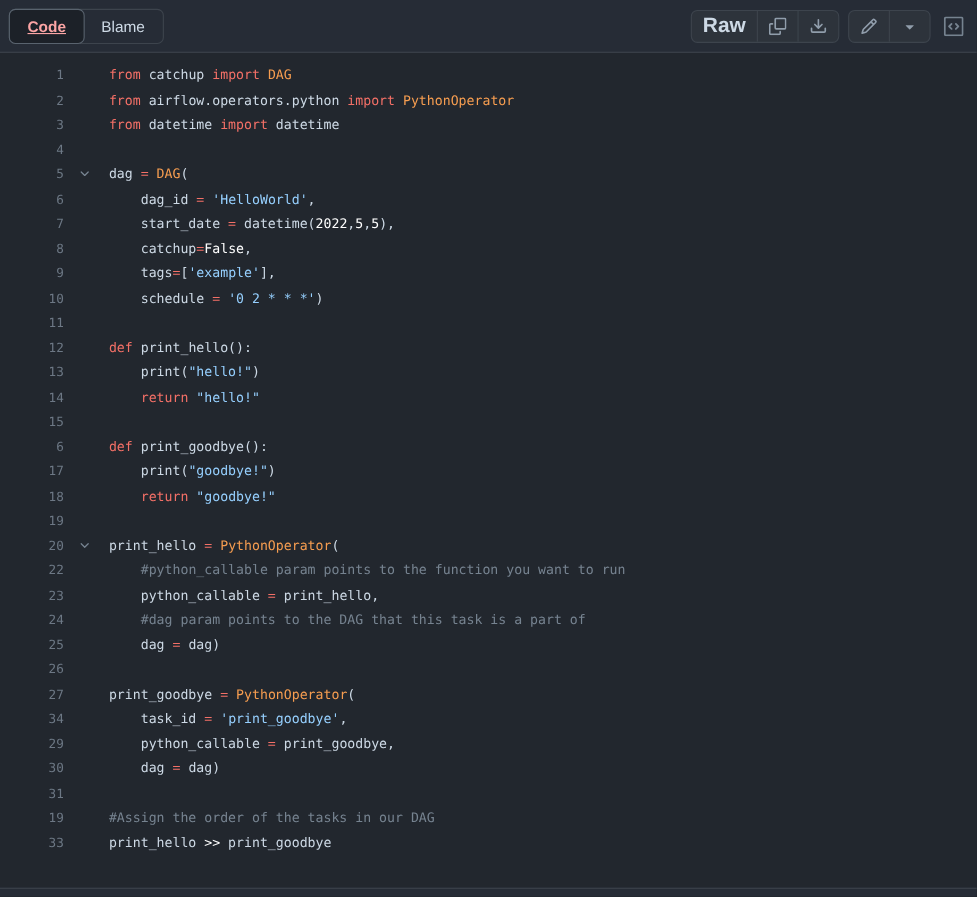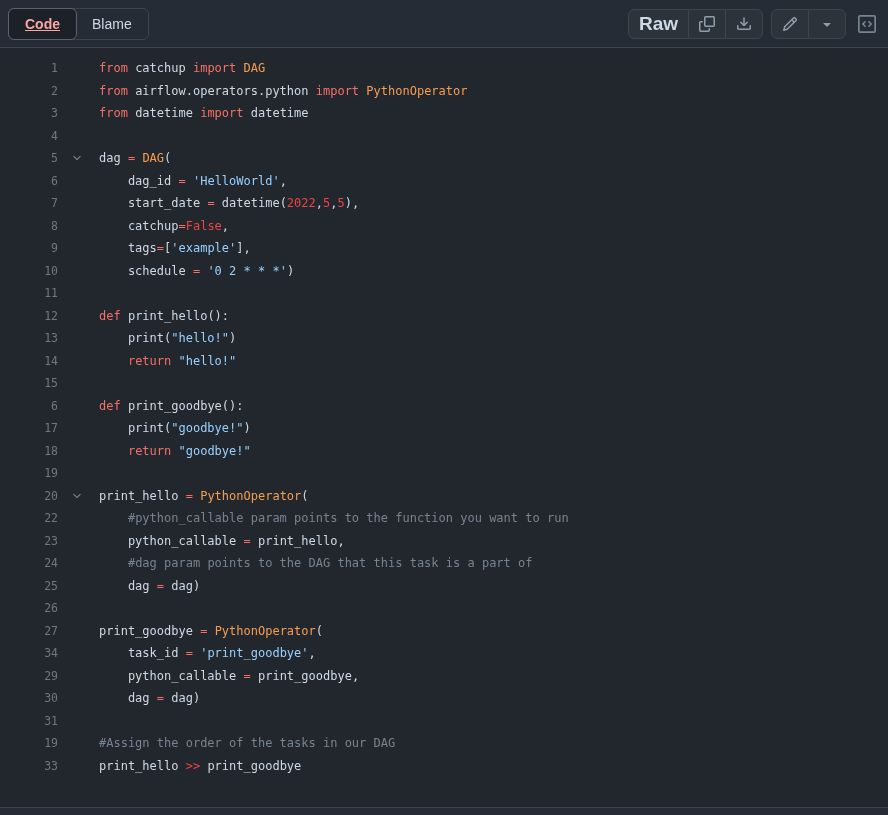--- a/index.html
+++ b/index.html
@@ -73,21 +73,21 @@
     width: 41px; flex: none;
     display: flex; align-items: center;
     padding-left: 13px;
   }
   .fold svg { fill: #768390; cursor: pointer; }
   .code-text { white-space: pre; font-size: 12px; color: #cdd9e5; }
   .tok-p { color: #cdd9e5; }
   .tok-k { color: #f47067; }
   .tok-e { color: #f69d50; }
   .tok-s { color: #96d0ff; }
-  .tok-n { color: #ef4444; }
+  .tok-n { color: #ffffff; }
   .tok-c { color: #768390; }
   
   .footer {
     position: absolute; left: 0; right: 0; bottom: 0;
     height: 8px; background: #262c36;
     border-top: 1px solid #3d444d;
   }
 </style>
 </head>
 <body>

